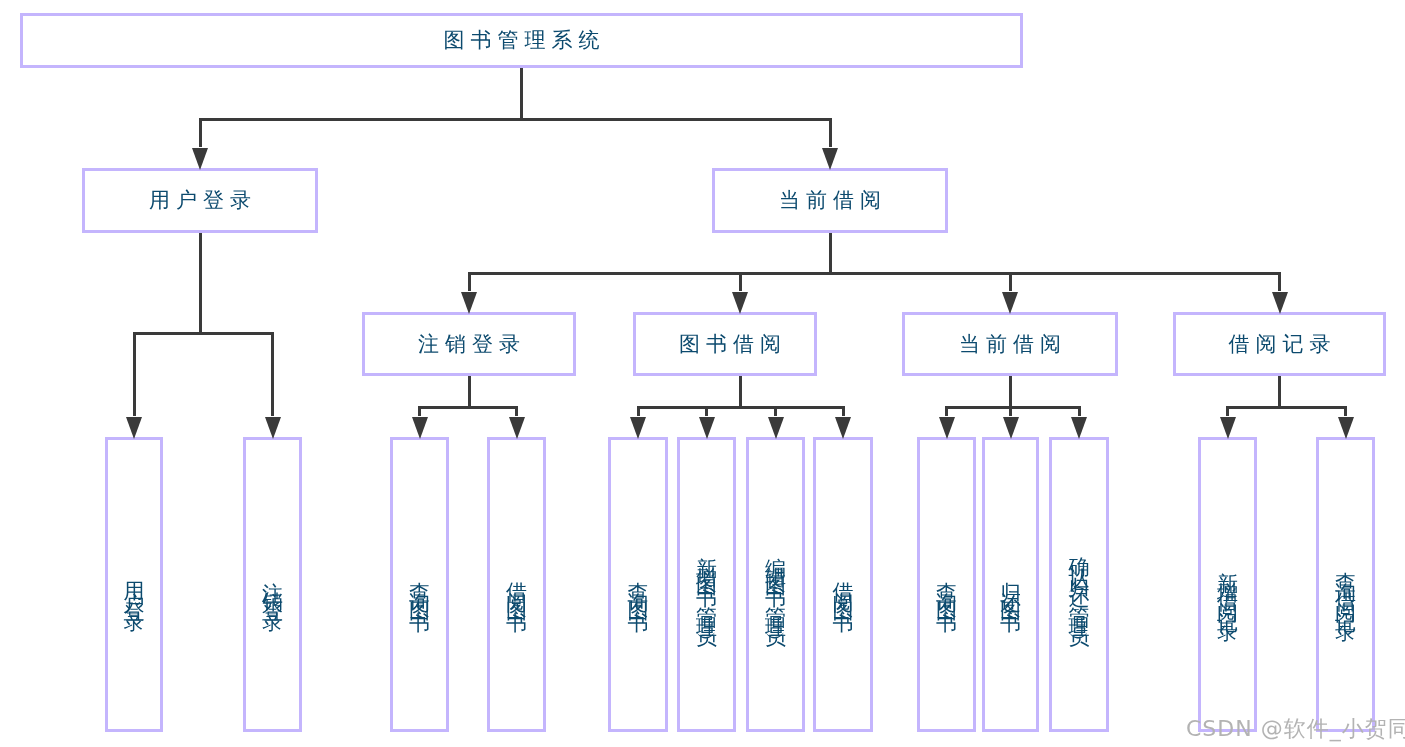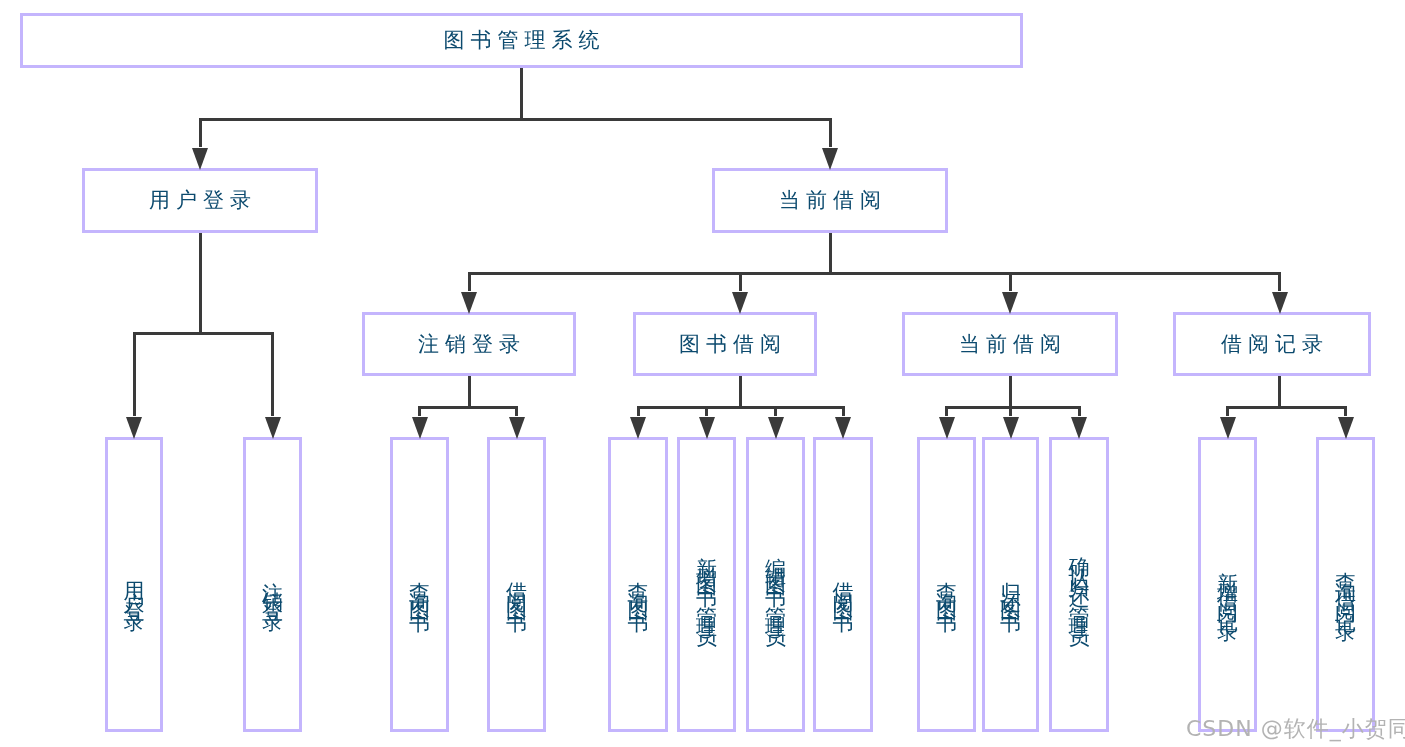--- a/index.html
+++ b/index.html
@@ -77,21 +77,21 @@
     </div>
     <div class="node horizontal" style="left: 362px; top: 312px; width: 214px; height: 64px;">
       <span class="label">注销登录</span>
     </div>
     <div class="node horizontal" style="left: 633px; top: 312px; width: 184px; height: 64px; padding-left: 10px;">
       <span class="label">图书借阅</span>
     </div>
     <div class="node horizontal" style="left: 902px; top: 312px; width: 216px; height: 64px;">
       <span class="label">当前借阅</span>
     </div>
-    <div class="node horizontal" style="left: 1173px; top: 312px; width: 198px; height: 64px; justify-content: center;">
+    <div class="node horizontal" style="left: 1173px; top: 312px; width: 213px; height: 64px; justify-content: center;">
       <span class="label">借阅记录</span>
     </div>
     <div class="node vertical" style="left: 105px; top: 437px; width: 58px; height: 295px;">
       <span class="label">用户登录</span>
     </div>
     <div class="node vertical" style="left: 243px; top: 437px; width: 59px; height: 295px;">
       <span class="label">注销登录</span>
     </div>
     <div class="node vertical" style="left: 390px; top: 437px; width: 59px; height: 295px;">
       <span class="label">查询图书</span>

